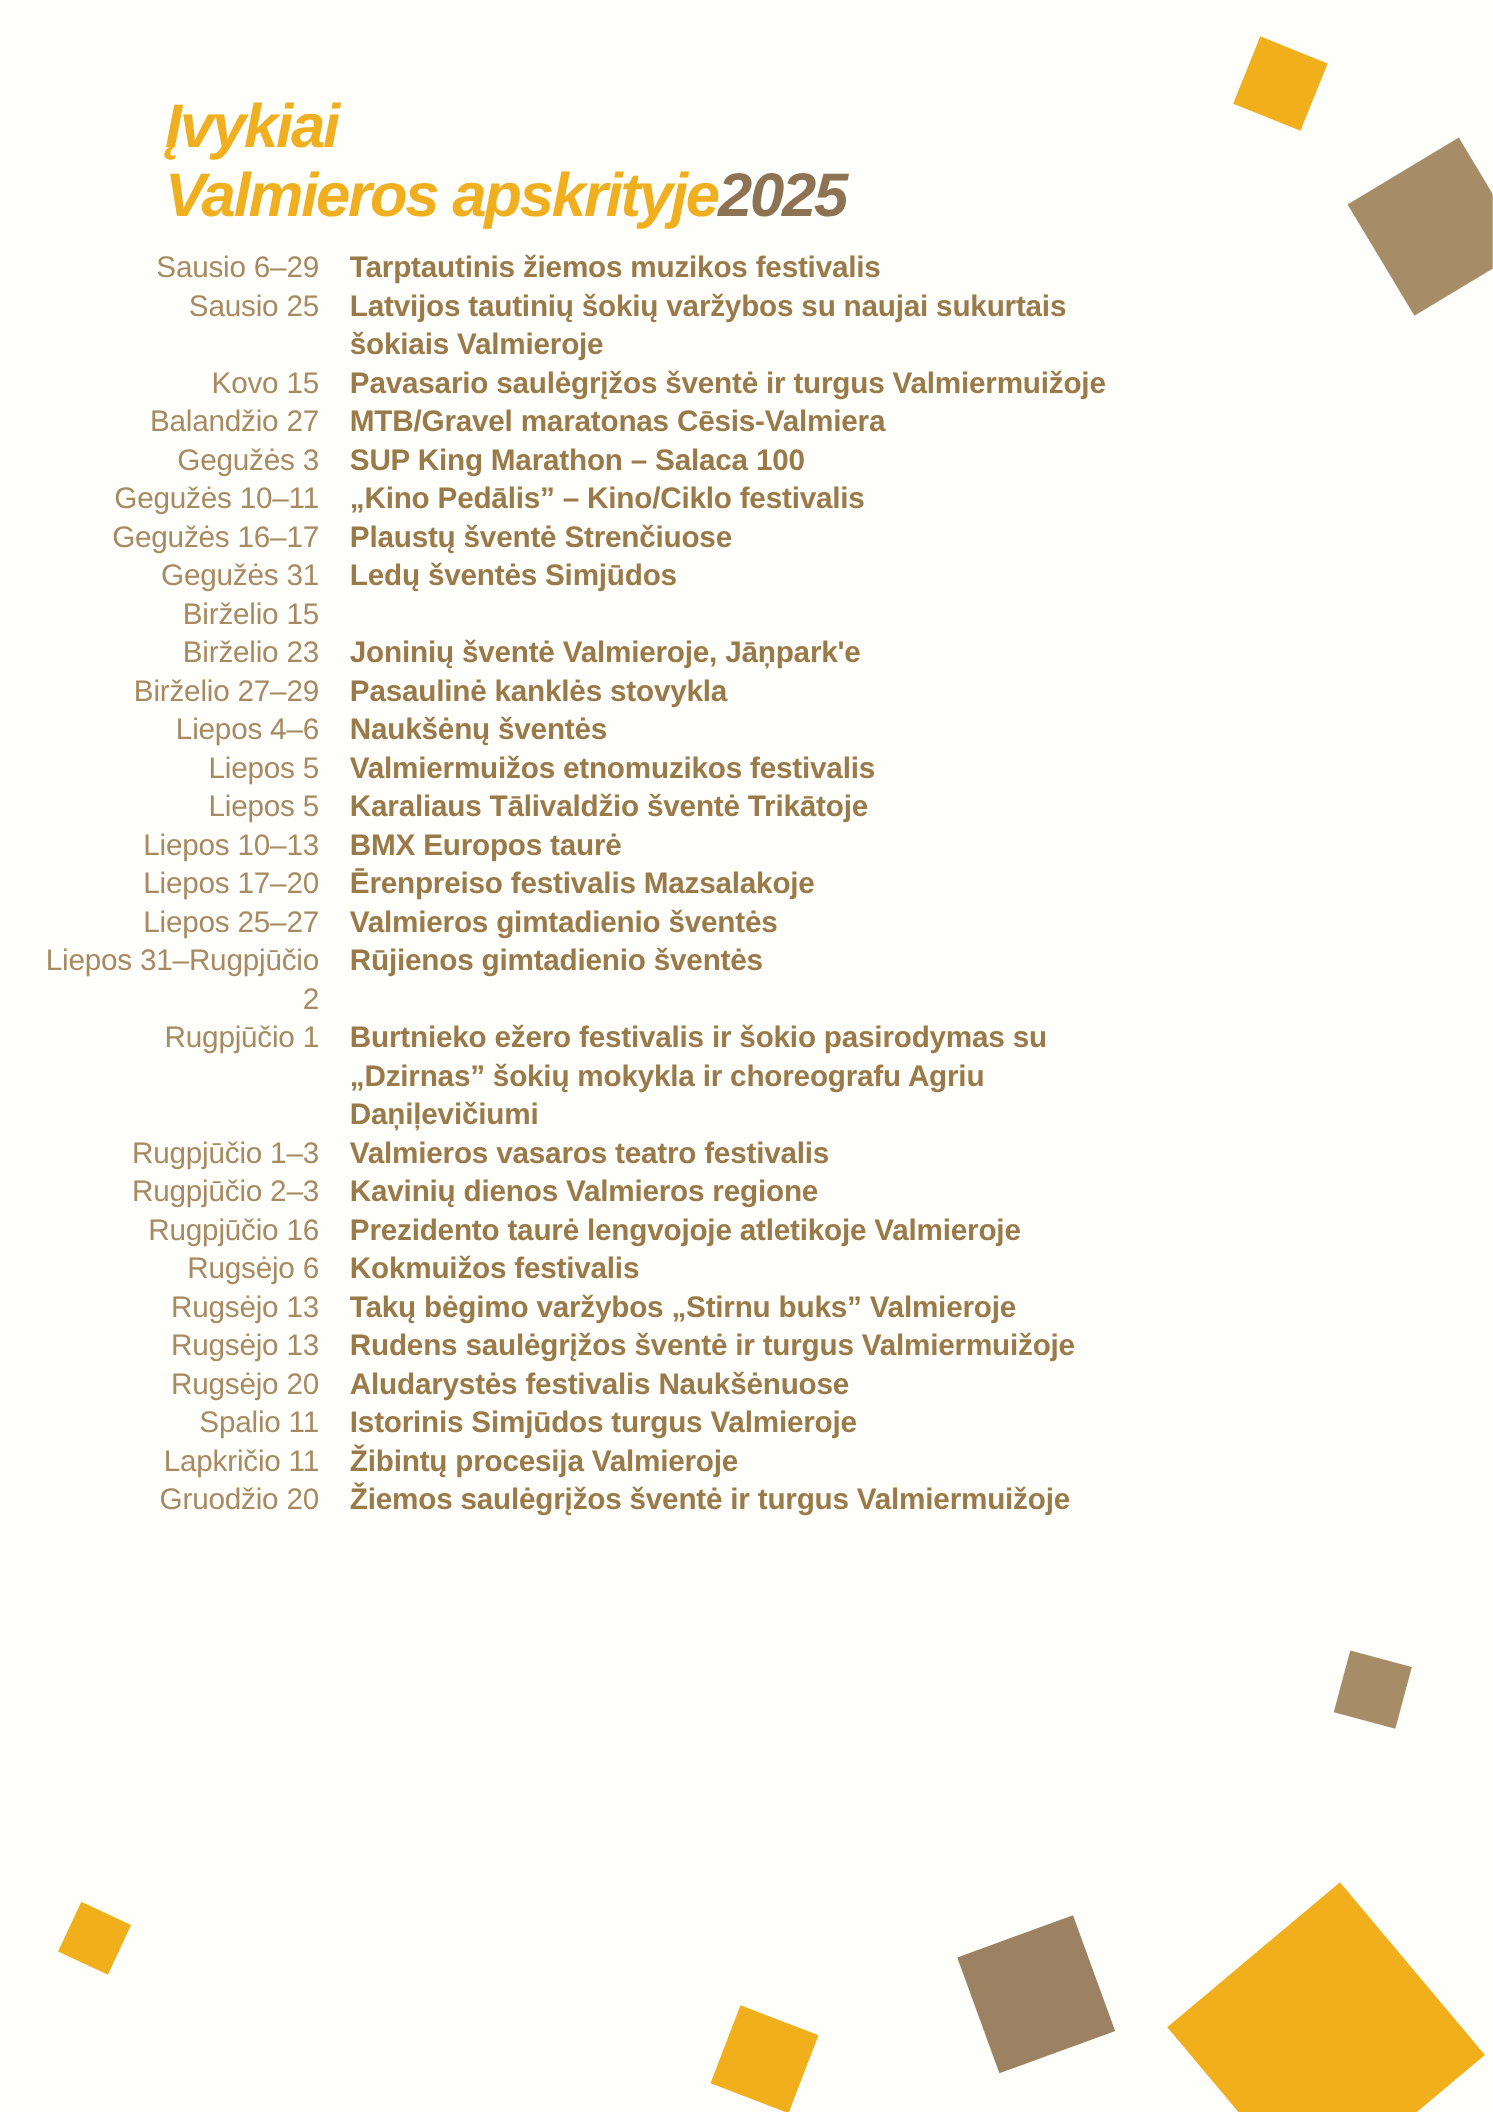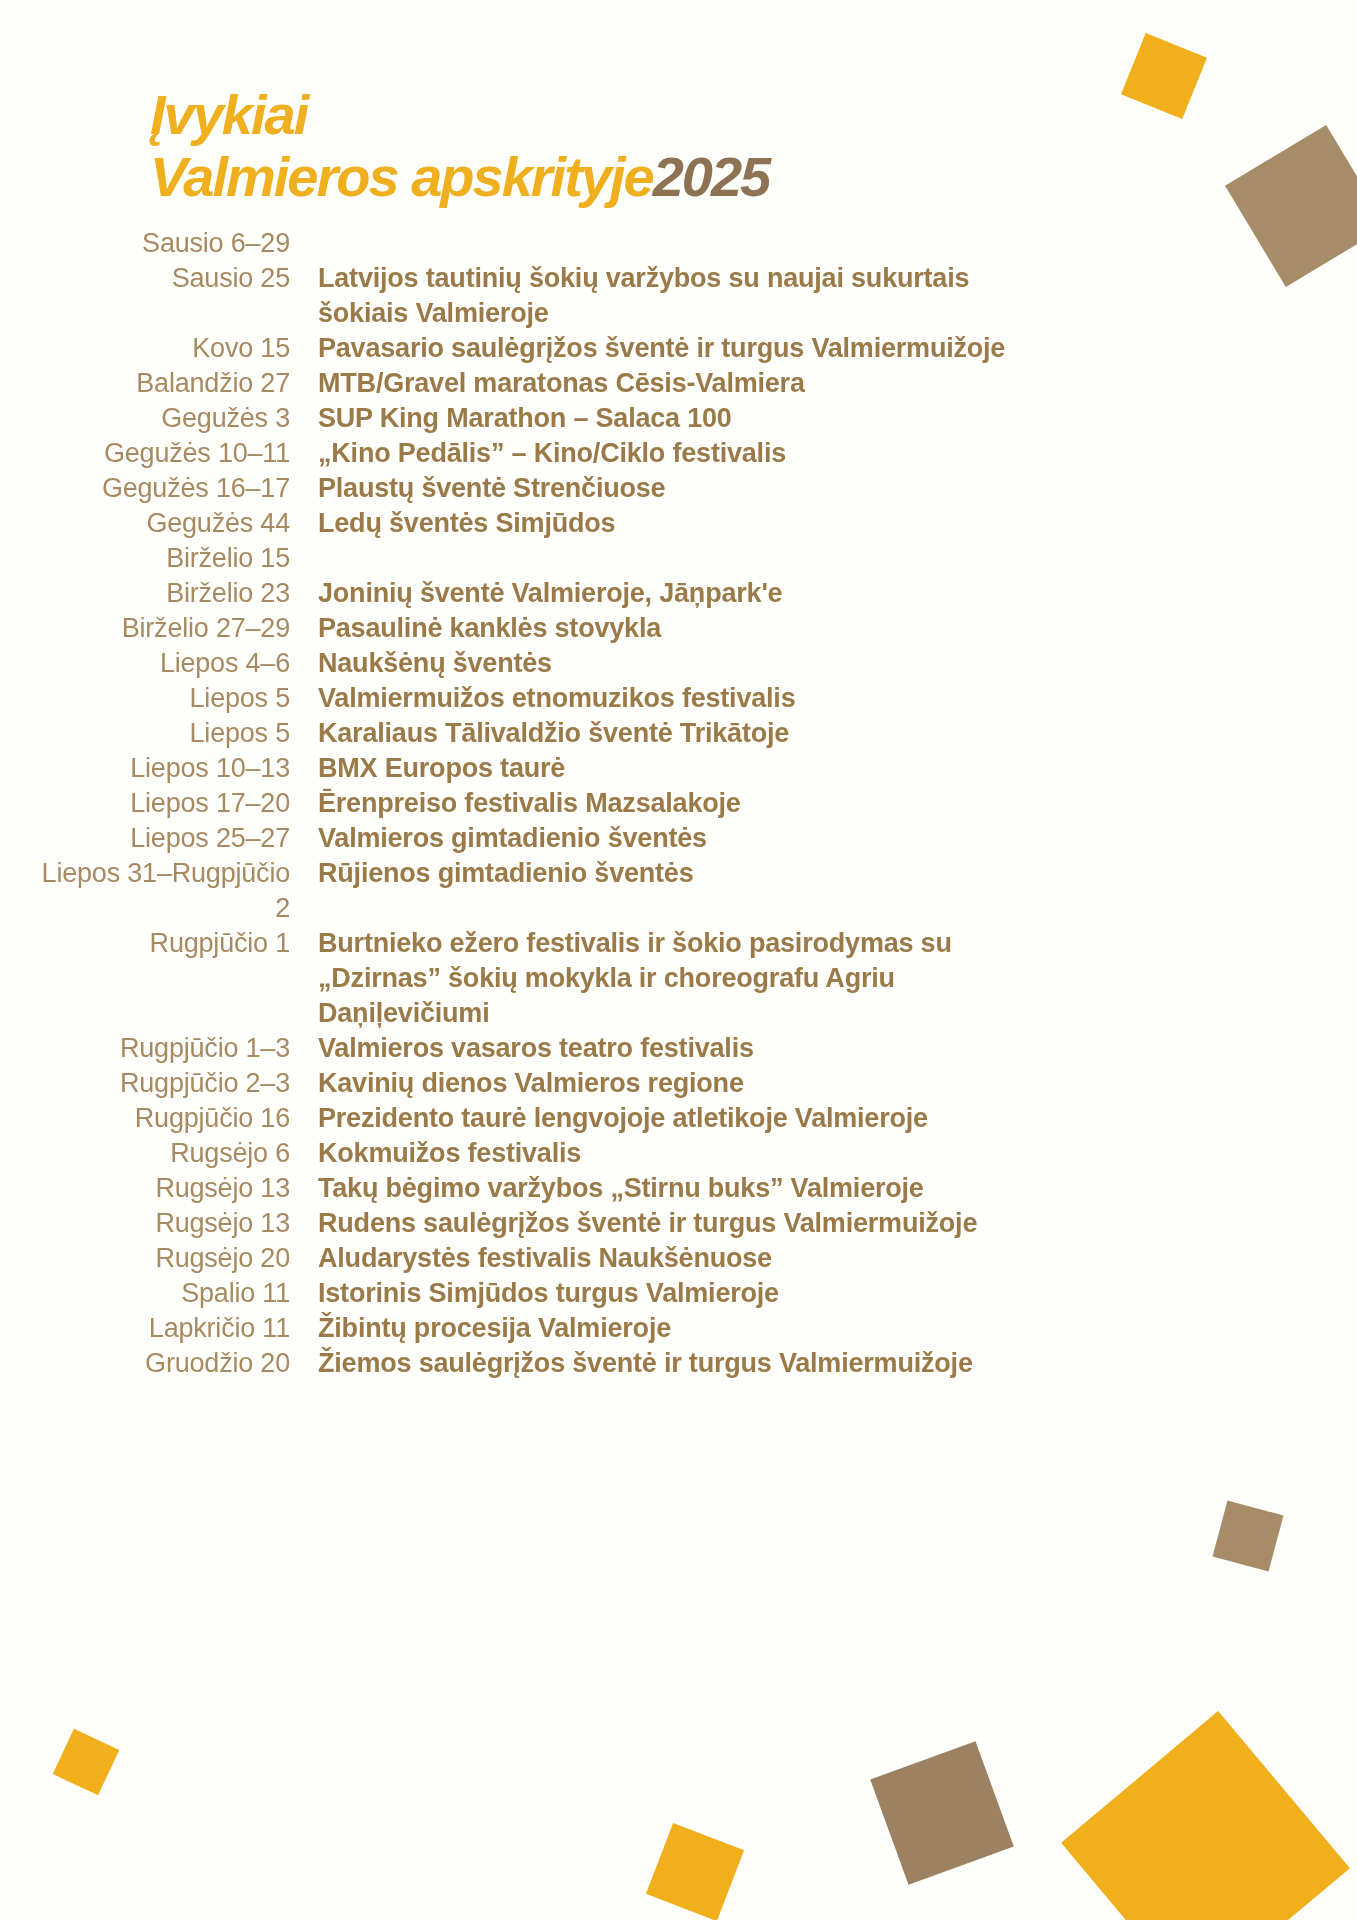--- a/index.html
+++ b/index.html
@@ -57,20 +57,21 @@
     <div class="t-yellow">Įvykiai</div>
     <div>
       <span class="t-yellow">Valmieros apskrityje</span><span class="t-year">2025</span>
     </div>
   </div>
 
   <div class="events">
 
       <div class="row">
         <div class="date">Sausio 6–29</div>
+        <div class="name">Tarptautinis žiemos muzikos festivalis</div>
       </div>
 
       <div class="row">
         <div class="date">Sausio 25</div>
         <div class="name">Latvijos tautinių šokių varžybos su naujai sukurtais šokiais Valmieroje</div>
       </div>
 
       <div class="row">
         <div class="date">Kovo 15</div>
         <div class="name">Pavasario saulėgrįžos šventė ir turgus Valmiermuižoje</div>
@@ -91,21 +92,21 @@
         <div class="name">„Kino Pedālis” – Kino/Ciklo festivalis</div>
       </div>
 
       <div class="row">
         <div class="date">Gegužės 16–17</div>
         <div class="name">Plaustų šventė Strenčiuose</div>
       </div>
 
 
       <div class="row">
-        <div class="date">Gegužės 44</div>
+        <div class="date">Gegužės 31</div>
         <div class="name">Ledų šventės Simjūdos</div>
       </div>
 
       <div class="row">
         <div class="date">Birželio 15</div>
       </div>
 
       <div class="row">
         <div class="date">Birželio 23</div>
         <div class="name">Joninių šventė Valmieroje, Jāņpark'e</div>

